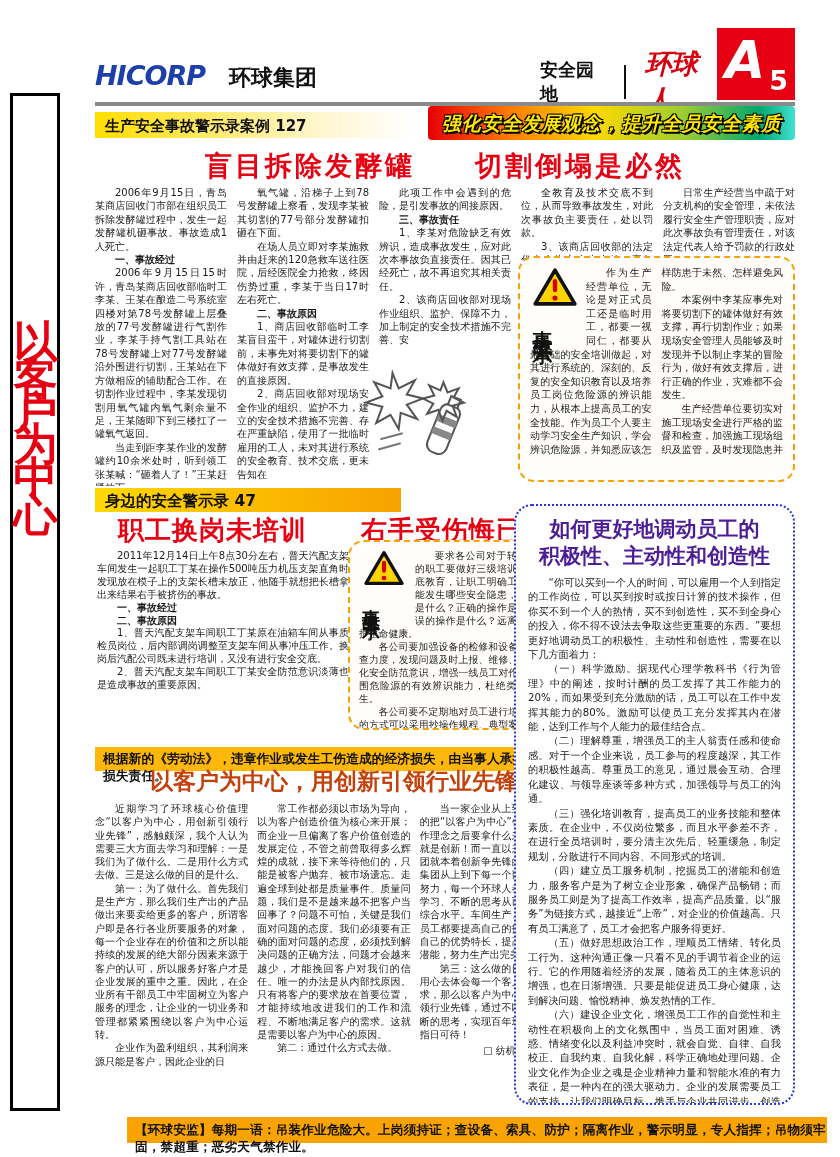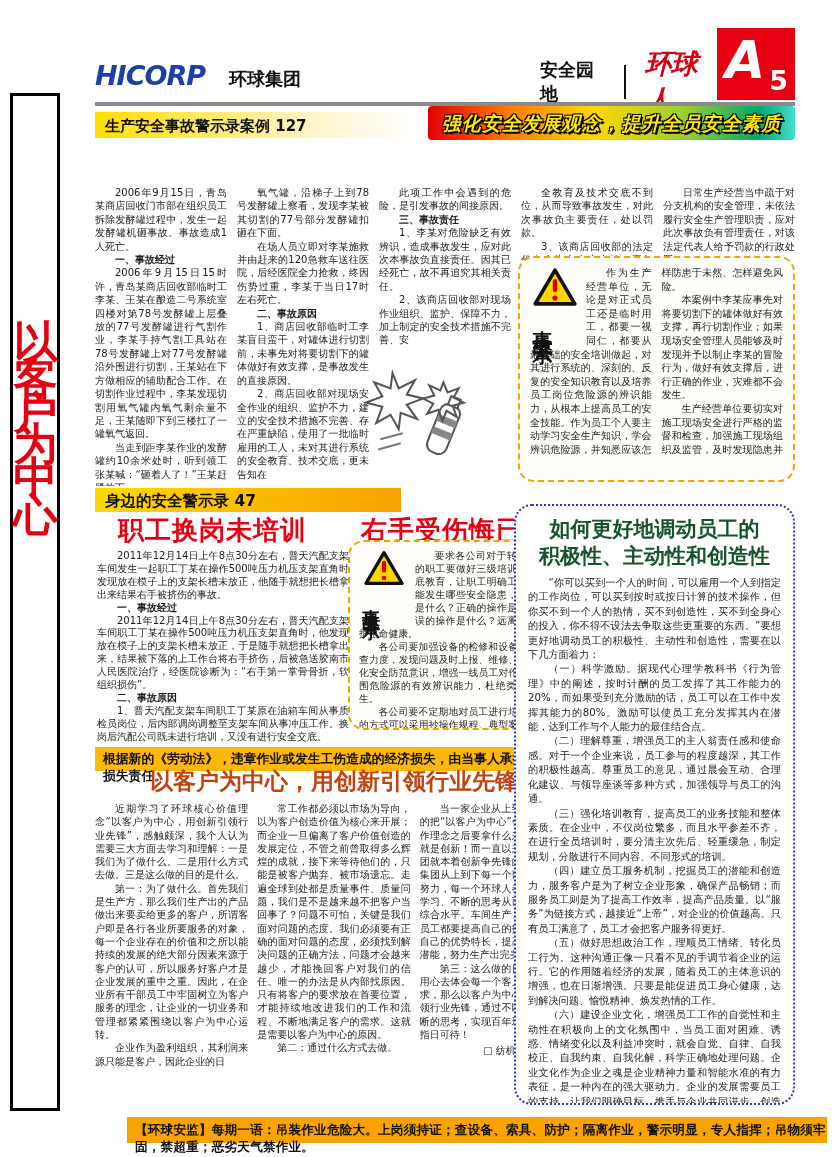--- a/index.html
+++ b/index.html
@@ -6,21 +6,21 @@
   #page{position:relative;width:840px;height:1157px;background:#fff;overflow:hidden;
         font-family:"DejaVu Sans","Liberation Sans",sans-serif;color:#1a1a1a;}
   .abs{position:absolute;}
   
   .sidebar{left:10px;top:93px;width:50px;height:1018px;border:3px solid #000;box-sizing:border-box;}
   .sidebar-text{writing-mode:vertical-rl;text-orientation:upright;font-size:44px;font-weight:900;
         color:#E60012;letter-spacing:34px;margin:188px auto 0 auto;line-height:46px;display:block;text-align:center;width:46px;}
   
   .logo{left:95px;top:60px;display:flex;align-items:baseline;gap:24px;}
   .logo-en{font-size:27px;font-weight:900;font-style:italic;color:#1C3FAA;letter-spacing:-1px;}
-  .logo-cn{font-size:18px;font-weight:900;color:#111;}
+  .logo-cn{font-size:22px;font-weight:900;color:#111;}
   .mast-right{left:540px;top:62px;width:175px;display:flex;align-items:center;justify-content:flex-end;gap:19px;height:40px;}
   .section-name{font-size:18px;font-weight:900;color:#111;}
   .vbar{width:2px;height:34px;background:#111;}
   .paper-name{font-size:27px;font-weight:900;font-style:italic;color:#D7000F;
         font-family:"DejaVu Serif","Liberation Serif",serif;letter-spacing:-1px;}
   .a5box{left:717px;top:28px;width:78px;height:72px;background:#E60012;color:#fff;}
   .a5-a{position:absolute;left:8px;top:2px;font-size:52px;font-weight:900;font-style:italic;}
   .a5-5{position:absolute;right:7px;bottom:4px;font-size:27px;font-weight:900;}
   .mast-rule{left:95px;top:102px;width:700px;height:4px;background:#8a8a8a;}
   
@@ -63,21 +63,21 @@
   
   .law{left:95px;top:747px;width:474px;height:24px;background:#FFB70A;
         font-size:12.8px;font-weight:900;color:#111;padding:4px 0 0 8px;box-sizing:border-box;}
   
   .g-title{left:95px;top:766px;width:478px;text-align:center;font-size:23px;font-weight:900;color:#c2410c;}
   .g-body{left:95px;top:802px;width:478px;height:306px;display:flex;gap:9px;overflow:hidden;}
   .g-sig{text-indent:0;text-align:right;padding-right:4px;margin-top:3px;}
   
   .bluebox{left:514px;top:504px;width:281px;height:601px;border:2px dotted #2B32D6;border-radius:18px;
         background:#fff;box-sizing:border-box;padding:8px 12px;overflow:hidden;}
-  .bb-title{color:#14532d;font-size:21px;font-weight:900;text-align:center;line-height:27px;margin:2px 0 6px 0;}
+  .bb-title{color:#4c1d95;font-size:21px;font-weight:900;text-align:center;line-height:27px;margin:2px 0 6px 0;}
   .bbp{margin:0;font-size:10.2px;line-height:14.4px;text-align:justify;text-indent:2em;}
   
   .bottom-bar{left:95px;top:1117px;width:700px;height:26px;background:#F9A300;
         font-size:12.6px;font-weight:900;color:#111;padding:5px 0 0 8px;box-sizing:border-box;letter-spacing:0.2px;margin-left:32px;}
 </style>
 </head>
 <body>
 
 <div id="page">
 
@@ -98,20 +98,21 @@
     <span class="a5-a">A</span>
     <span class="a5-5">5</span>
   </div>
   <div class="abs mast-rule"></div>
 
   <div class="abs case-strip">生产安全事故警示录案例  127</div>
   <div class="abs slogan">
     <span>强化安全发展观念，提升全员安全素质</span>
   </div>
 
+  <div class="abs a1-title">盲目拆除发酵罐　　切割倒塌是必然</div>
   <div class="abs a1-body">
     <div class="col">
         <p class="bp">2006年9月15日，青岛某商店回收门市部在组织员工拆除发酵罐过程中，发生一起发酵罐机砸事故。事故造成1人死亡。</p>
         <p class="bp h">一、事故经过</p>
         <p class="bp">2006年9月15日15时许，青岛某商店回收部临时工李某、王某在酿造二号系统室四楼对第78号发酵罐上层叠放的77号发酵罐进行气割作业，李某手持气割工具站在78号发酵罐上对77号发酵罐沿外围进行切割，王某站在下方做相应的辅助配合工作。在切割作业过程中，李某发现切割用氧气罐内氧气剩余量不足，王某随即下到三楼扛了一罐氧气返回。</p>
         <p class="bp">当走到距李某作业的发酵罐约10余米处时，听到领工张某喊：“砸着人了！”王某赶紧放下</p>
       </div>
     <div class="col">
         <p class="bp">氧气罐，沿梯子上到78号发酵罐上察看，发现李某被其切割的77号部分发酵罐扣砸在下面。</p>
         <p class="bp">在场人员立即对李某施救并由赶来的120急救车送往医院，后经医院全力抢救，终因伤势过重，李某于当日17时左右死亡。</p>
@@ -157,21 +158,20 @@
       <div class="wb-label">事故警示</div>
     </div>
     <span><p class="wbp">作为生产经营单位，无论是对正式员工还是临时用工，都要一视同仁，都要从最基础的安全培训做起，对其进行系统的、深刻的、反复的安全知识教育以及培养员工岗位危险源的辨识能力，从根本上提高员工的安全技能。作为员工个人要主动学习安全生产知识，学会辨识危险源，并知悉应该怎样防患于未然、怎样避免风险。</p><p class="wbp">本案例中李某应事先对将要切割下的罐体做好有效支撑，再行切割作业；如果现场安全管理人员能够及时发现并予以制止李某的冒险行为，做好有效支撑后，进行正确的作业，灾难都不会发生。</p><p class="wbp">生产经营单位要切实对施工现场安全进行严格的监督和检查，加强施工现场组织及监管，及时发现隐患并加以整改，这样才能有效预防事故的发生。</p></span>
   </div>
 
   <div class="abs a2-strip">身边的安全警示录  47</div>
   <div class="abs a2-title">职工换岗未培训　　右手受伤悔已迟</div>
   <div class="abs a2-left">
       <p class="bp">2011年12月14日上午8点30分左右，普天汽配支架车间发生一起职工丁某在操作500吨压力机压支架直角时发现放在模子上的支架长槽未放正，他随手就想把长槽拿出来结果右手被挤伤的事故。</p>
       <p class="bp h">一、事故经过</p>
-      <p class="bp">2011年12月14日上午8点30分左右，普天汽配支架车间职工丁某在操作500吨压力机压支架直角时，他发现放在模子上的支架长槽未放正，于是随手就想把长槽拿出来，结果被下落的上工作台将右手挤伤，后被急送胶南市人民医院治疗，经医院诊断为：“右手第一掌骨骨折，软组织损伤”。</p>
       <p class="bp h">二、事故原因</p>
       <p class="bp">1、普天汽配支架车间职工丁某原在油箱车间从事质检员岗位，后内部调岗调整至支架车间从事冲压工作。换岗后汽配公司既未进行培训，又没有进行安全交底。</p>
       <p class="bp">2、普天汽配支架车间职工丁某安全防范意识淡薄也是造成事故的重要原因。</p>
     </div>
   <div class="abs warnbox wb2">
     <div class="wb-ico">
       <svg width="40" height="36" viewBox="0 0 60 52">
         <path d="M30 3 L57 49 L3 49 Z" fill="#FFD400" stroke="#111" stroke-width="5" stroke-linejoin="round"></path>
         <rect x="27" y="15" width="6" height="18" rx="3" fill="#D40000"></rect>
         <circle cx="30" cy="41" r="3.5" fill="#D40000"></circle>

